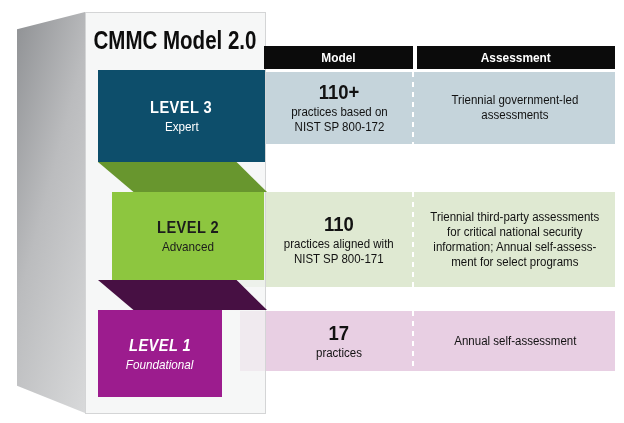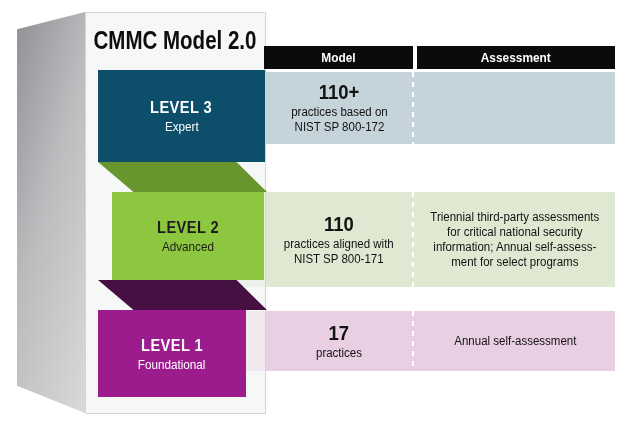--- a/index.html
+++ b/index.html
@@ -27,21 +27,21 @@
     display:flex;align-items:center;justify-content:center;
     font-size:25px;font-weight:800;color:#0d0d0d;letter-spacing:0px;
     transform:scaleX(0.82);z-index:3;white-space:nowrap;
   }
   
   .level-box{display:flex;flex-direction:column;align-items:center;justify-content:center;z-index:3;}
   .level-label{font-size:17px;font-weight:800;letter-spacing:.5px;transform:scaleX(0.86);white-space:nowrap;}
   .level-tier{font-size:13px;font-weight:400;margin-top:1px;transform:scaleX(0.9);white-space:nowrap;}
   .box-l3{left:98px;top:70px;width:167px;height:92px;}
   .box-l2{left:112px;top:192px;width:152px;height:88px;}
-  .box-l1{left:98px;top:310px;width:148px;height:87px;}
+  .box-l1{left:98px;top:310px;width:124px;height:87px;font-style:italic;}
   .chevron{
     left:98px;width:169px;height:30px;z-index:3;
     clip-path:polygon(0 0,82% 0,100% 100%,21% 100%);
   }
   .chev-32{top:162px;}
   .chev-21{top:280px;}
   
   .hdr{
     top:46px;height:23px;display:flex;align-items:center;justify-content:center;
     color:#ffffff;font-size:13.5px;font-weight:700;z-index:3;
@@ -77,20 +77,26 @@
 
   <div class="abs trow row-l3" style="background: rgb(197, 212, 219);">
     <div class="cell cell-model">
       <div class="stat">110+</div>
       <div class="desc">
         <div>practices based on</div>
         <div>NIST SP 800-172</div>
       </div>
     </div>
     <div class="col-divider"></div>
+    <div class="cell cell-assessment">
+      <div class="assess">
+        <div>Triennial government-led</div>
+        <div>assessments</div>
+      </div>
+    </div>
   </div>
 
   <div class="abs trow row-l2" style="background: rgb(223, 233, 210);">
     <div class="cell cell-model">
       <div class="stat">110</div>
       <div class="desc">
         <div>practices aligned with</div>
         <div>NIST SP 800-171</div>
       </div>
     </div>

